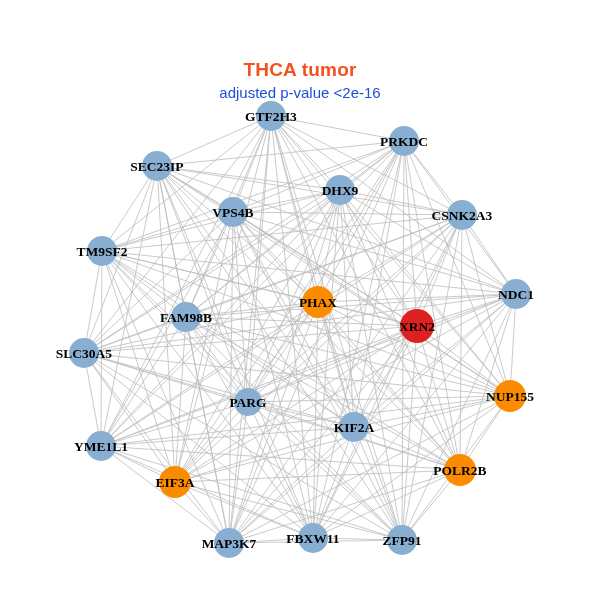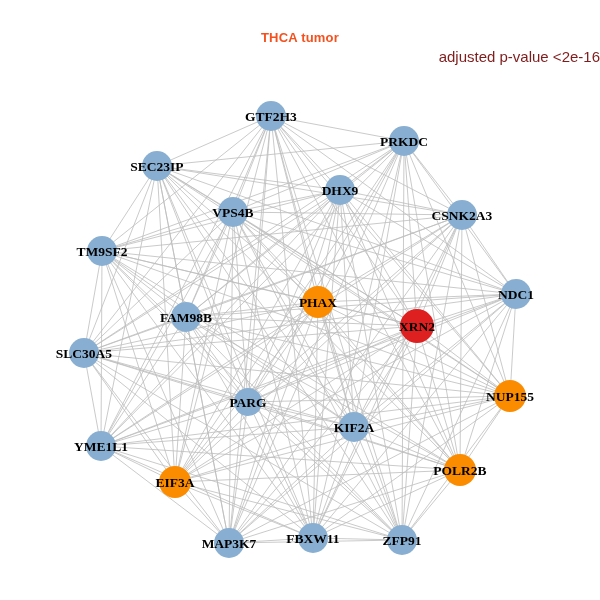--- a/index.html
+++ b/index.html
@@ -18,23 +18,24 @@
   #titles {
     position: absolute;
     top: 30px;
     left: 0;
     width: 600px;
     text-align: center;
     line-height: 1.25;
     pointer-events: none;
   }
   #plot-title {
-    font-size: 13px;
+    font-size: 19px;
     font-weight: bold;
     letter-spacing: 0.2px;
+    margin-top: 28px;
   }
   #plot-subtitle {
     font-size: 15px;
     margin-top: 2px;
   }
   svg#net {
     position: absolute;
     top: 0;
     left: 0;
   }
@@ -305,15 +306,15 @@
         <text x="101" y="446" text-anchor="middle" dy="0.35em" class="node-label">YME1L1</text>
         <text x="460" y="470" text-anchor="middle" dy="0.35em" class="node-label">POLR2B</text>
         <text x="175" y="482" text-anchor="middle" dy="0.35em" class="node-label">EIF3A</text>
         <text x="229" y="543" text-anchor="middle" dy="0.35em" class="node-label">MAP3K7</text>
         <text x="313" y="538" text-anchor="middle" dy="0.35em" class="node-label">FBXW11</text>
         <text x="402" y="540" text-anchor="middle" dy="0.35em" class="node-label">ZFP91</text>
       </g>
     </svg>
   <div id="titles">
     <div id="plot-title" style="color: rgb(244, 81, 30);">THCA tumor</div>
-    <div id="plot-subtitle" style="color: #7f1d1d; text-align: right;">adjusted p-value &lt;2e-16</div>
+    <div id="plot-subtitle" style="color: #1d4ed8;">adjusted p-value &lt;2e-16</div>
   </div>
 </div>
 
 </body></html>

